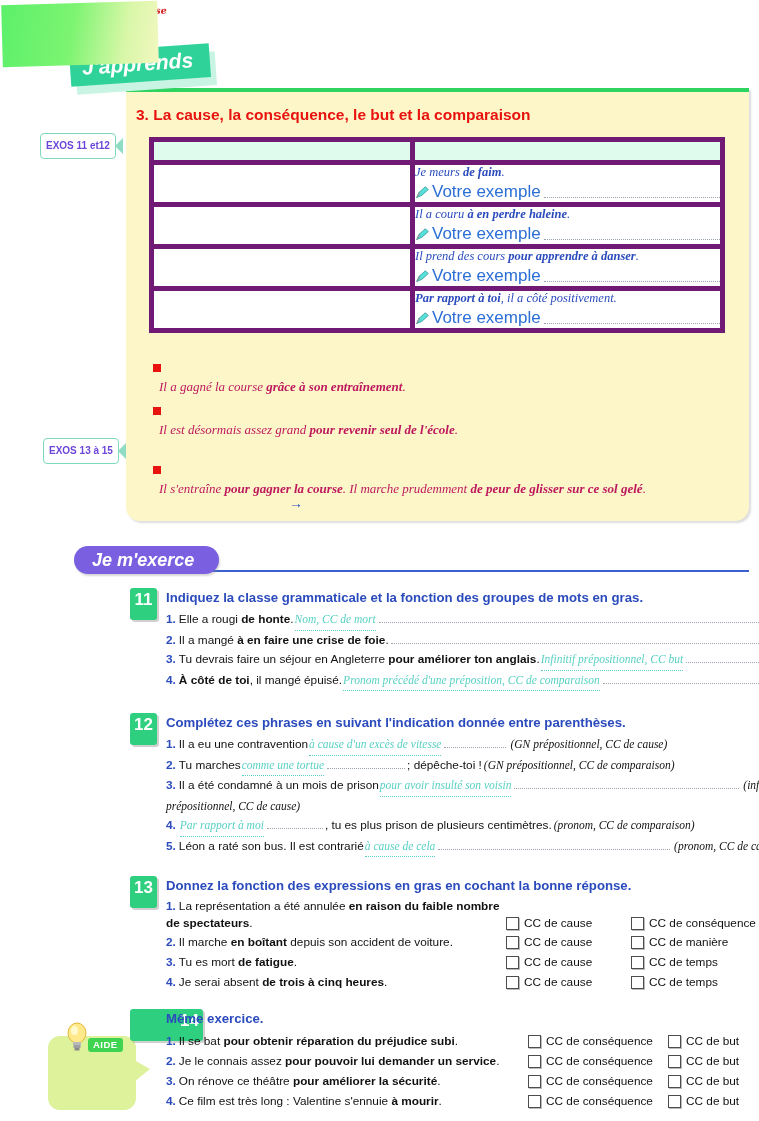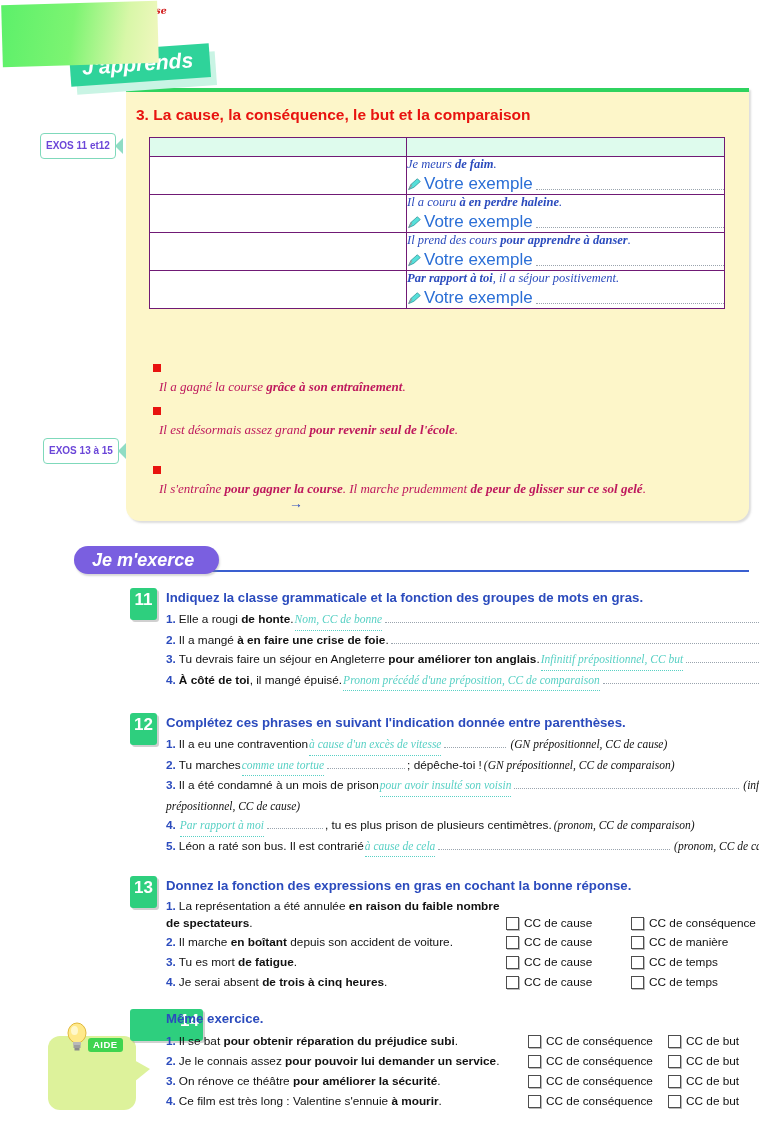--- a/index.html
+++ b/index.html
@@ -122,21 +122,21 @@
 
   
   .lesson-table {
     position: absolute;
     left: 23px; top: 45px;
     width: 576px;
     border-collapse: collapse;
     background: #ffffff;
   }
   .lesson-table td {
-    border: 1px solid #701a75;
+    border: 5px solid #701a75;
     padding: 0;
     vertical-align: top;
   }
   .lt-col-a { width: 256px; }
   .lt-head td {
     height: 18px;
     background: #defbed;
   }
   .lt-cell {
     padding: 5px 8px 6px 8px;
@@ -463,21 +463,21 @@
           </svg>
           <span class="votre-label">Votre exemple</span>
           <span class="dots"></span>
         </div>
       </td>
     </tr>
 
     <tr>
       <td class="lt-col-a lt-cell"></td>
       <td class="lt-cell">
-        <div class="ex-sentence"><span></span><b>Par rapport à toi</b><span>, il a séjour positivement.</span></div>
+        <div class="ex-sentence"><span></span><b>Par rapport à toi</b><span>, il a côté positivement.</span></div>
         <div class="votre-line">
           <svg class="pencil-icon" viewBox="0 0 20 18">
             <polygon points="2,16 5,9 14,1 18,5 9,13" fill="#56e0da" stroke="#2a8d93" stroke-width="1"></polygon>
             <polygon points="2,16 5,9 6.5,10.5" fill="#bbbbbb" stroke="#777" stroke-width="0.6"></polygon>
           </svg>
           <span class="votre-label">Votre exemple</span>
           <span class="dots"></span>
         </div>
       </td>
     </tr>
@@ -523,21 +523,21 @@
 <div class="exerce-pill"></div>
 <div class="exerce-label">Je m'exerce</div>
 
 <div class="ex-block" style="left:130px; top:588px; width:625px;">
   <div class="ex-badge" style="left:0; top:0;">11</div>
   <div class="ex-heading">Indiquez la classe grammaticale et la fonction des groupes de mots en gras.</div>
   <div class="ex-items">
     <div class="ex-item">
       <span class="q-num">1.</span>
       <span class="q-text"><span>Elle a rougi </span><b>de honte</b><span>.</span></span>
-      <span class="answer">Nom, CC de bonne</span>
+      <span class="answer">Nom, CC de mort</span>
       <span class="fill-dots"></span>
     </div>
     <div class="ex-item">
       <span class="q-num">2.</span>
       <span class="q-text"><span>Il a mangé </span><b>à en faire une crise de foie</b><span>.</span></span>
       <span class="fill-dots"></span>
     </div>
     <div class="ex-item">
       <span class="q-num">3.</span>
       <span class="q-text"><span>Tu devrais faire un séjour en Angleterre </span><b>pour améliorer ton anglais</b><span>.</span></span>

